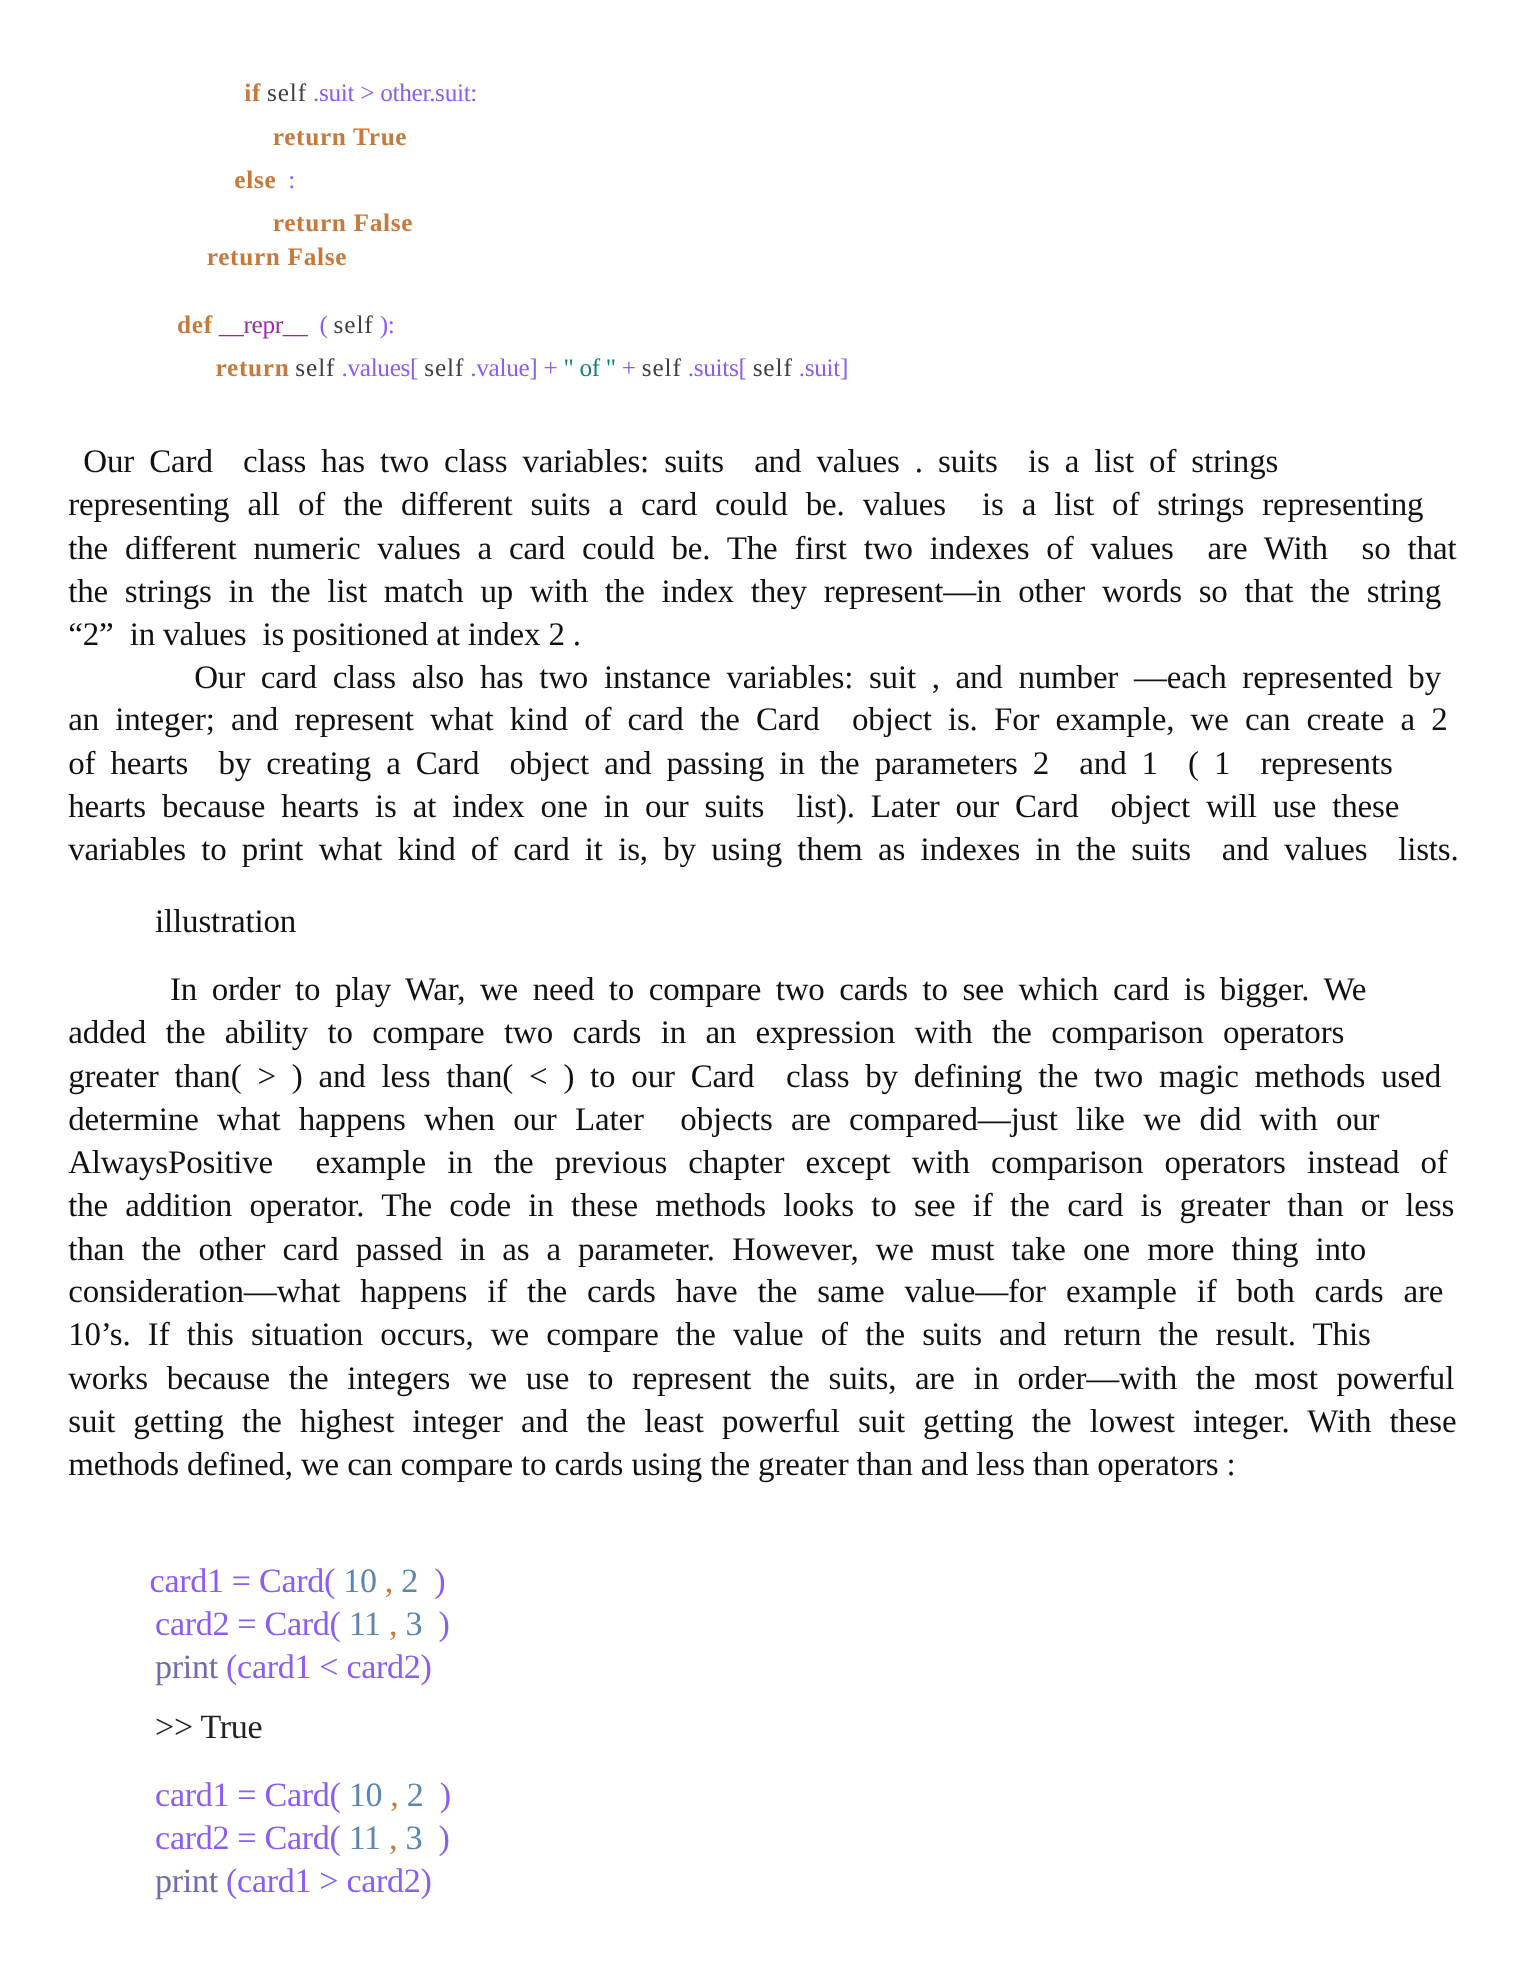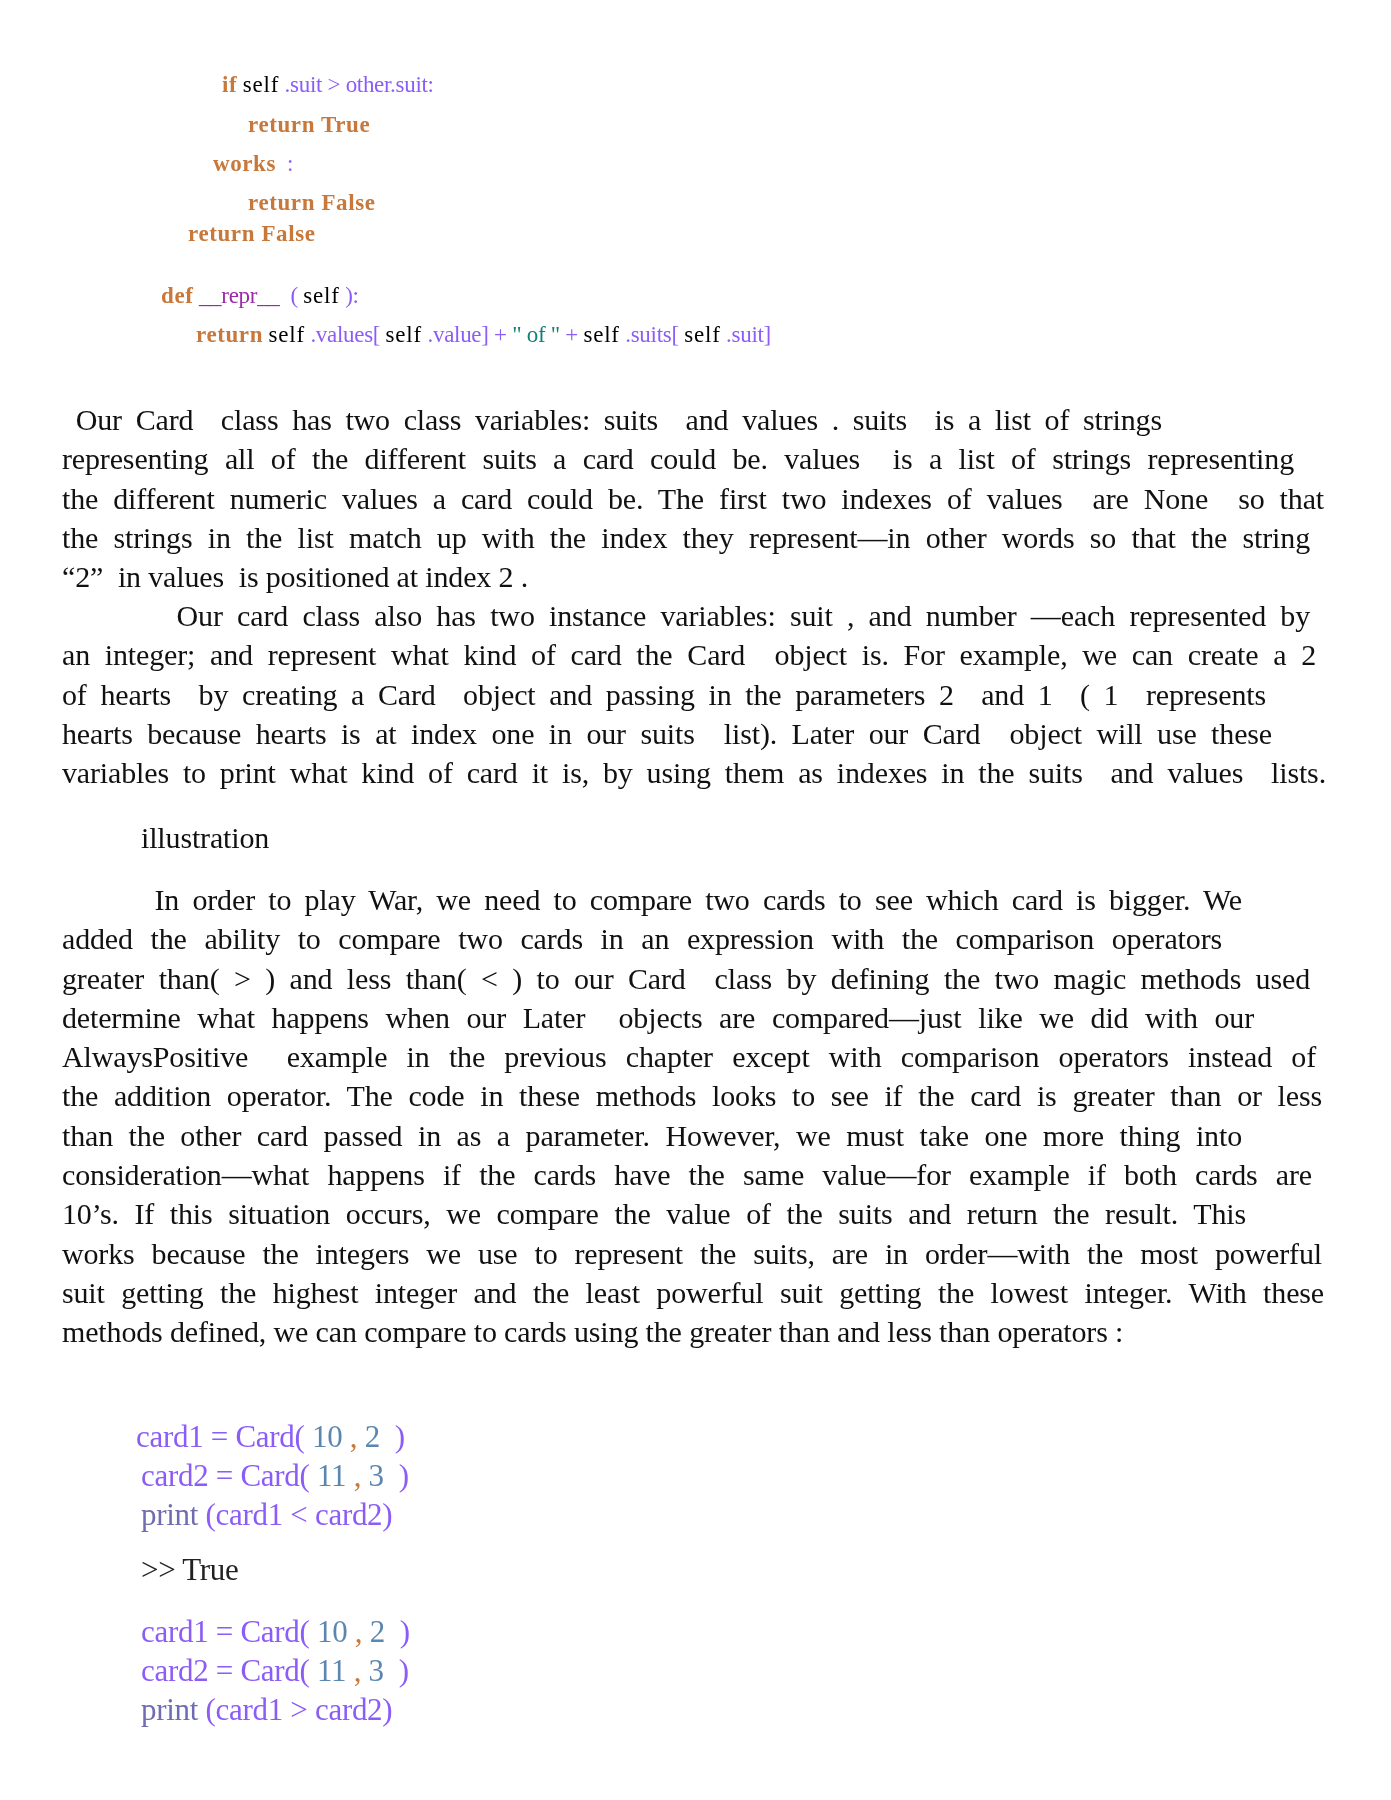--- a/index.html
+++ b/index.html
@@ -1,21 +1,21 @@
 <!DOCTYPE html>
 <html><head>
 <meta charset="utf-8">
 <style>
   html, body { margin: 0; padding: 0; background: #ffffff; }
   body { width: 1391px; height: 1800px; position: relative; overflow: hidden;
          font-family: "Liberation Serif", "DejaVu Serif", serif; color: #111111; }
   .code-line { position: absolute; white-space: pre; font-family: "Liberation Serif", serif;
                font-size: 23px; line-height: 28px; color: #a9b1bd; letter-spacing: -0.3px; }
   .kw { color: #c7783a; font-weight: bold; letter-spacing: 0.6px; }
-  .self { color: #000000; letter-spacing: 0.8px; }
+  .self { color: #404040; letter-spacing: 0.8px; }
   .fn { color: #9a2aa8; }
   .str { color: #127f78; }
   .num { color: #5a86b0; }
   .comma { color: #c7783a; }
   .builtin { color: #6f6db0; margin-top: 16px; }
   .plain { color: #8b5cf6; }
   .out { color: #222222; }
   .body-text { position: absolute; left: 62px; width: 1268px; font-size: 30px; line-height: 39.3px;
                color: #111111; letter-spacing: -0.15px; }
   .line { display: block; white-space: pre; height: 39.3px; }
@@ -23,35 +23,35 @@
   .lower-code { font-size: 31px; }
 </style>
 </head>
 <body>
 
 <div>
   <div class="code-line" style="left:222px; top:71px;"><span class="kw">if</span> <span class="self">self</span><span class="plain"> .suit &gt; other.suit:</span></div>
 
   <div class="code-line" style="left:248px; top:111px;"><span class="kw">return True</span></div>
 
-  <div class="code-line" style="left:213px; top:150px;"><span class="kw">works</span><span class="plain">  :</span></div>
+  <div class="code-line" style="left:213px; top:150px;"><span class="kw">else</span><span class="plain">  :</span></div>
 
   <div class="code-line" style="left:248px; top:189px;"><span class="kw">return False</span></div>
 
   <div class="code-line" style="left:188px; top:220px;"><span class="kw">return False</span></div>
 
   <div class="code-line" style="left:161px; top:282px;"><span class="kw">def</span> <span class="fn">__repr__</span><span class="plain">  ( </span><span class="self">self</span><span class="plain"> ):</span></div>
 
   <div class="code-line" style="left:196px; top:321px;"><span class="kw">return</span> <span class="self">self</span><span class="plain"> .values[ </span><span class="self">self</span><span class="plain"> .value] + </span><span class="str">" of "</span><span class="plain"> + </span><span class="self">self</span><span class="plain"> .suits[ </span><span class="self">self</span><span class="plain"> .suit]</span></div>
 </div>
 
 <div class="body-text" style="top:400px;">
   <span class="line justify" style="width:1100px;"> Our Card  class has two class variables: suits  and values . suits  is a list of strings</span>
   <span class="line justify" style="width:1232px;">representing all of the different suits a card could be. values  is a list of strings representing</span>
-  <span class="line justify" style="width:1262px;">the different numeric values a card could be. The first two indexes of values  are None  so that</span>
+  <span class="line justify" style="width:1262px;">the different numeric values a card could be. The first two indexes of values  are With  so that</span>
   <span class="line justify" style="width:1248px;">the strings in the list match up with the index they represent—in other words so that the string</span>
   <span class="line">“2”  in values  is positioned at index 2 .</span>
 </div>
 
 <div class="body-text" style="top:596px;">
   <span class="line justify" style="width:1248px;">        Our card class also has two instance variables: suit , and number —each represented by</span>
   <span class="line justify" style="width:1254px;">an integer; and represent what kind of card the Card  object is. For example, we can create a 2</span>
   <span class="line justify" style="width:1204px;">of hearts  by creating a Card  object and passing in the parameters 2  and 1  ( 1  represents</span>
   <span class="line justify" style="width:1210px;">hearts because hearts is at index one in our suits  list). Later our Card  object will use these</span>
   <span class="line justify" style="width:1264px;">variables to print what kind of card it is, by using them as indexes in the suits  and values  lists.</span>

